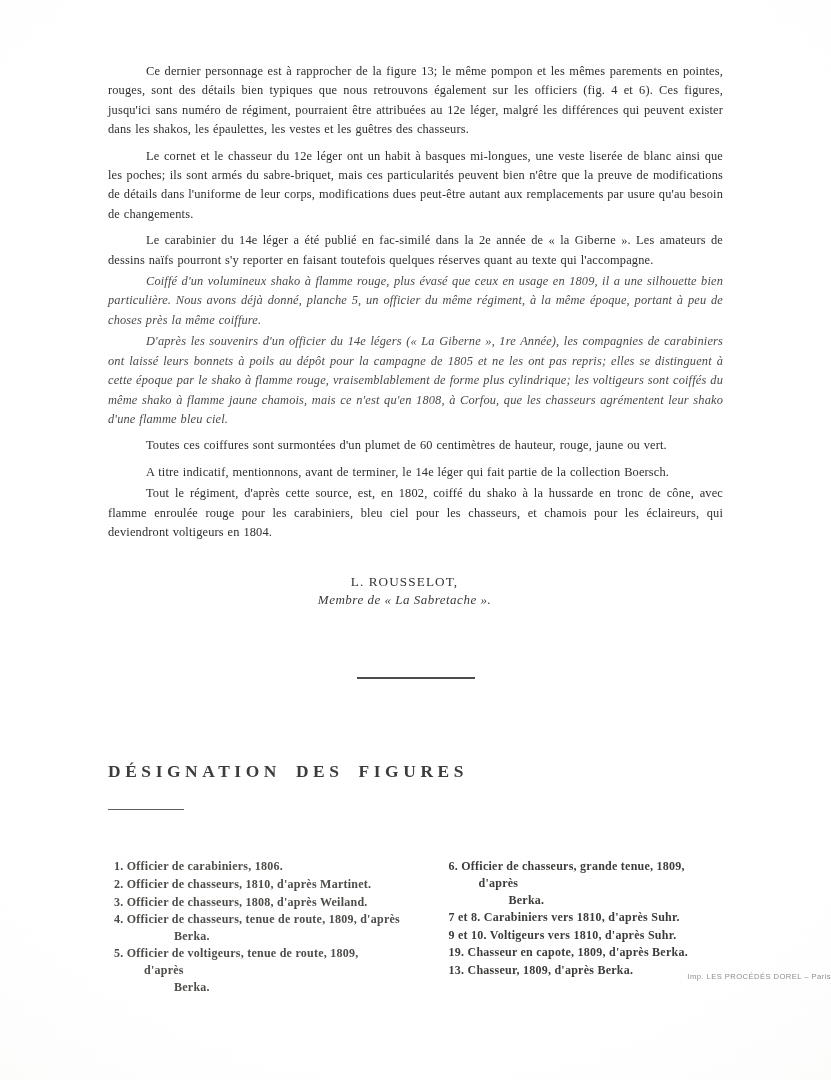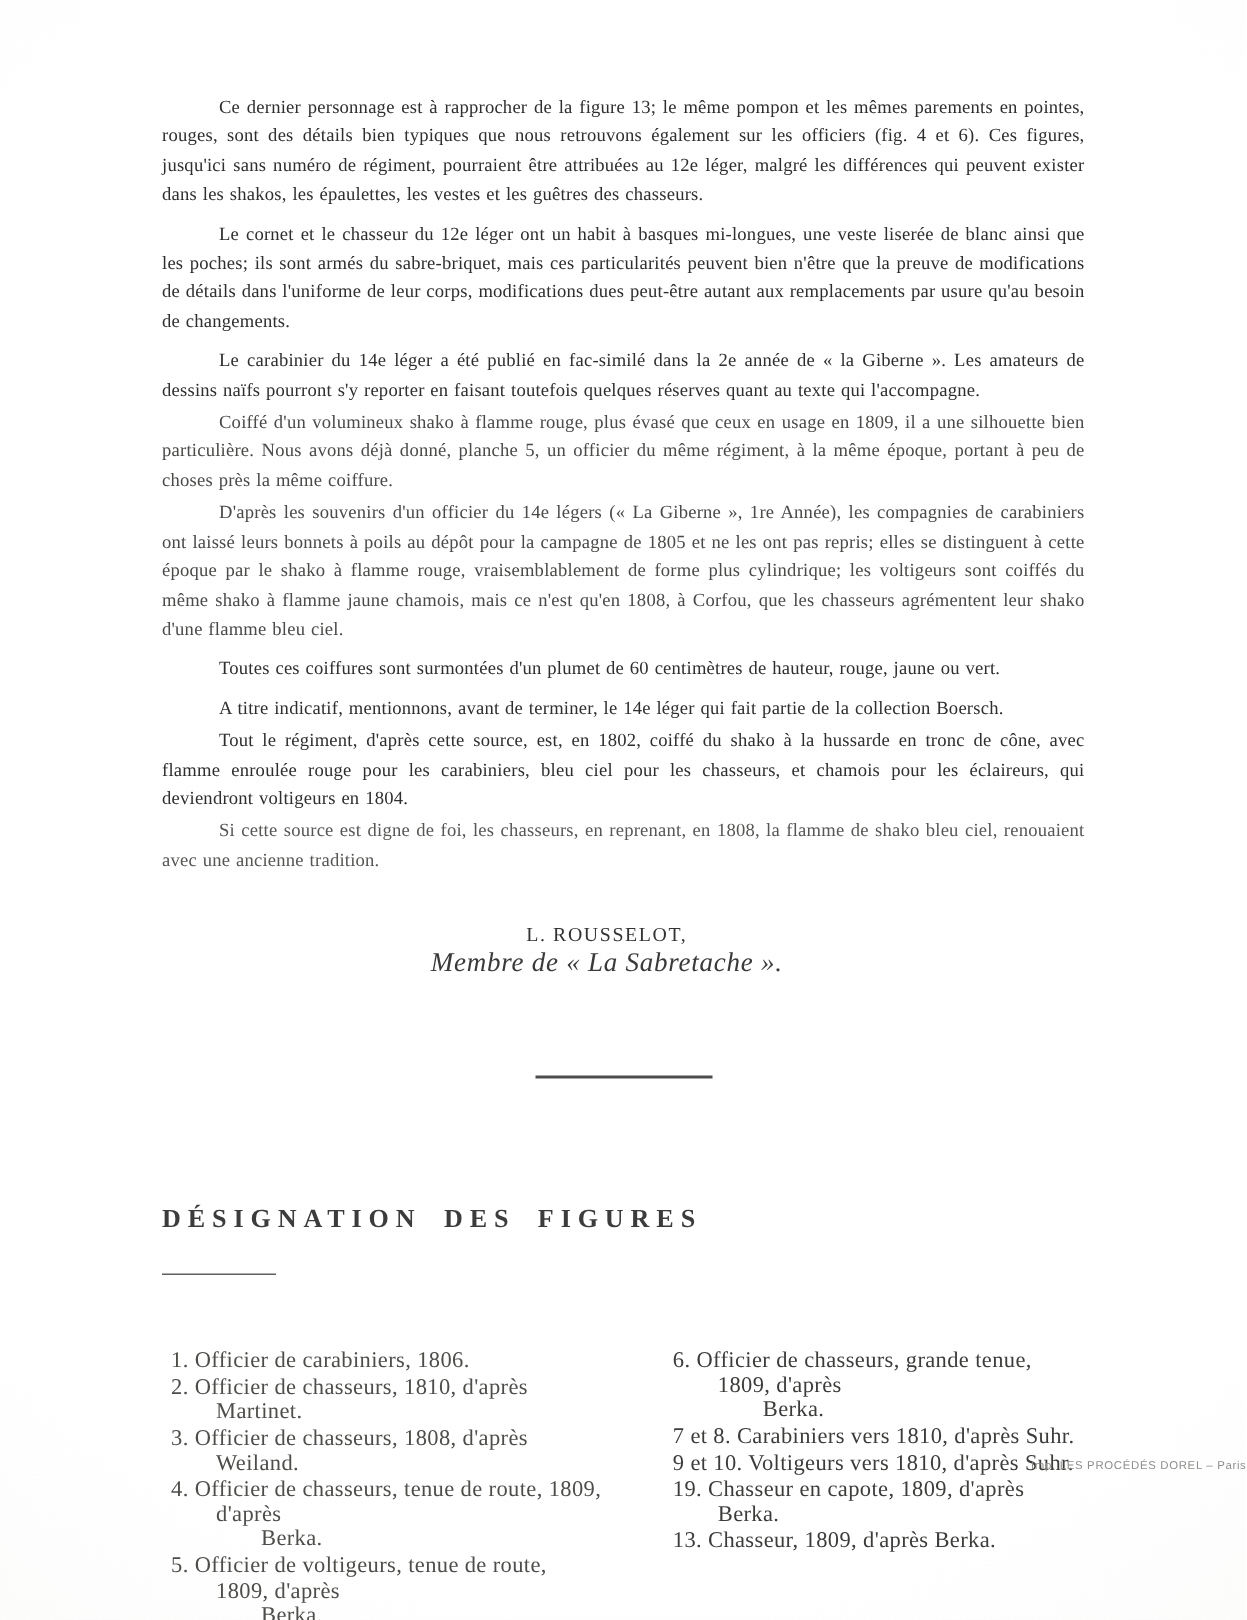--- a/index.html
+++ b/index.html
@@ -46,37 +46,37 @@
     font-size: 12.4px;
     line-height: 19.4px;
     text-align: justify;
     text-indent: 38px;
     letter-spacing: .15px;
     word-spacing: .6px;
     color: #2e2e2e;
   }
   .para.noindent { text-indent: 0; }
   .para.gap { margin-top: 7px; }
-  .para.faded { color: #4a4a48; }
+  .para.faded { color: #4a4a48; font-style: italic; }
   .para.faded2 { color: #565654; }
 
   
   .signature {
     margin-top: 30px;
     text-align: center;
     padding-right: 22px;
   }
   .sig-name {
     font-size: 13.2px;
     letter-spacing: 1.1px;
     color: #333333;
     line-height: 19px;
   }
   .sig-role {
-    font-size: 18px;
+    font-size: 13px;
     font-style: italic;
     letter-spacing: .5px;
     color: #3a3a3a;
     line-height: 18px;
   }
 
   
   .rule-wrap {
     margin-top: 56px;
     text-align: center;
@@ -119,28 +119,28 @@
     position: relative;
   }
   .fig-col {
     width: 50%;
     box-sizing: border-box;
   }
   .fig-col.left { padding-left: 6px; padding-right: 14px; }
   .fig-col.right { padding-left: 22px; padding-right: 0; }
 
   .fig-item {
-    font-size: 15px;
+    font-size: 12px;
     line-height: 16.6px;
     letter-spacing: .25px;
     margin: 0 0 1px 0;
     padding-left: 30px;
     text-indent: -30px;
     color: #3f3f3d;
-    font-weight: normal;
+    font-weight: bold;
     font-family: "Liberation Serif", "DejaVu Serif", serif;
   }
   .fig-col.left .fig-item { color: #4d4d4a; }
   .fig-col.right .fig-item { color: #3c3c3a; margin-left: 11px; }
   .fig-item .cont { padding-left: 30px; display: block; text-indent: 0; }
 
   
   .imprint {
     position: absolute;
     left: 0;
@@ -162,21 +162,20 @@
   <div class="content">
 
     <p class="para">Ce dernier personnage est à rapprocher de la figure 13; le même pompon et les mêmes parements en pointes, rouges, sont des détails bien typiques que nous retrouvons également sur les officiers (fig. 4 et 6). Ces figures, jusqu'ici sans numéro de régiment, pourraient être attribuées au 12e léger, malgré les différences qui peuvent exister dans les shakos, les épaulettes, les vestes et les guêtres des chasseurs.</p>
     <p class="para gap">Le cornet et le chasseur du 12e léger ont un habit à basques mi-longues, une veste liserée de blanc ainsi que les poches; ils sont armés du sabre-briquet, mais ces particularités peuvent bien n'être que la preuve de modifications de détails dans l'uniforme de leur corps, modifications dues peut-être autant aux remplacements par usure qu'au besoin de changements.</p>
     <p class="para gap">Le carabinier du 14e léger a été publié en fac-similé dans la 2e année de « la Giberne ». Les amateurs de dessins naïfs pourront s'y reporter en faisant toutefois quelques réserves quant au texte qui l'accompagne.</p>
     <p class="para faded">Coiffé d'un volumineux shako à flamme rouge, plus évasé que ceux en usage en 1809, il a une silhouette bien particulière. Nous avons déjà donné, planche 5, un officier du même régiment, à la même époque, portant à peu de choses près la même coiffure.</p>
     <p class="para faded">D'après les souvenirs d'un officier du 14e légers (« La Giberne », 1re Année), les compagnies de carabiniers ont laissé leurs bonnets à poils au dépôt pour la campagne de 1805 et ne les ont pas repris; elles se distinguent à cette époque par le shako à flamme rouge, vraisemblablement de forme plus cylindrique; les voltigeurs sont coiffés du même shako à flamme jaune chamois, mais ce n'est qu'en 1808, à Corfou, que les chasseurs agrémentent leur shako d'une flamme bleu ciel.</p>
     <p class="para gap">Toutes ces coiffures sont surmontées d'un plumet de 60 centimètres de hauteur, rouge, jaune ou vert.</p>
     <p class="para gap">A titre indicatif, mentionnons, avant de terminer, le 14e léger qui fait partie de la collection Boersch.</p>
     <p class="para">Tout le régiment, d'après cette source, est, en 1802, coiffé du shako à la hussarde en tronc de cône, avec flamme enroulée rouge pour les carabiniers, bleu ciel pour les chasseurs, et chamois pour les éclaireurs, qui deviendront voltigeurs en 1804.</p>
-    <p class="para faded2">Si cette source est digne de foi, les chasseurs, en reprenant, en 1808, la flamme de shako bleu ciel, renouaient avec une ancienne tradition.</p>
 
     <div class="signature">
       <div class="sig-name">L. ROUSSELOT,</div>
       <div class="sig-role">Membre de « La Sabretache ».</div>
     </div>
 
     <div class="rule-wrap">
       <span class="rule-thick"></span>
     </div>
 

